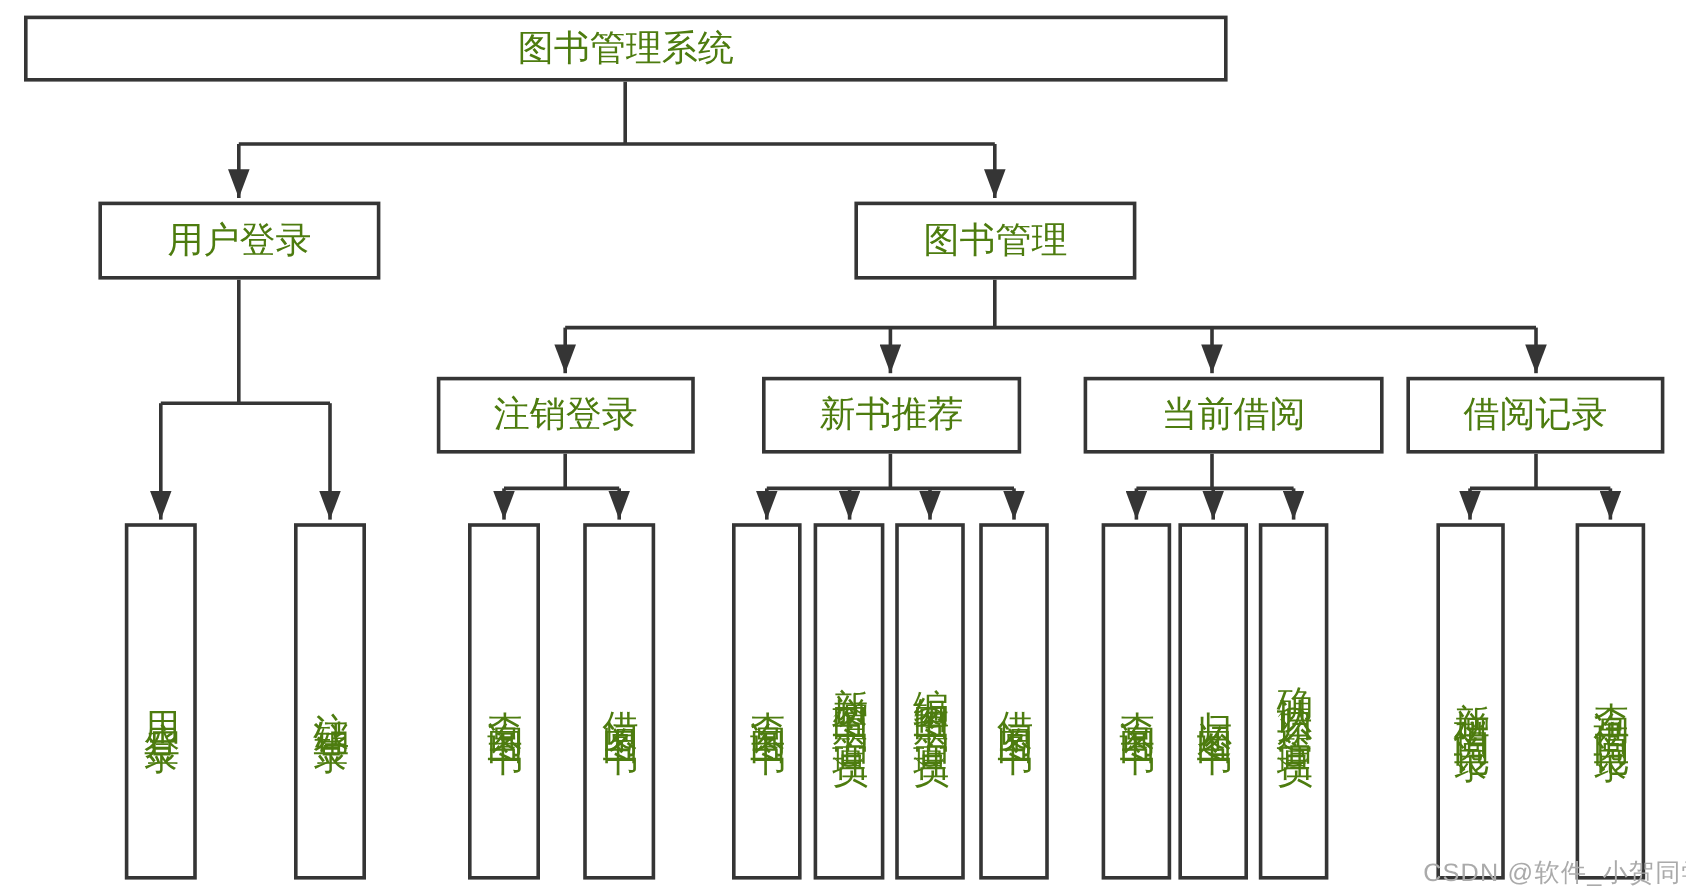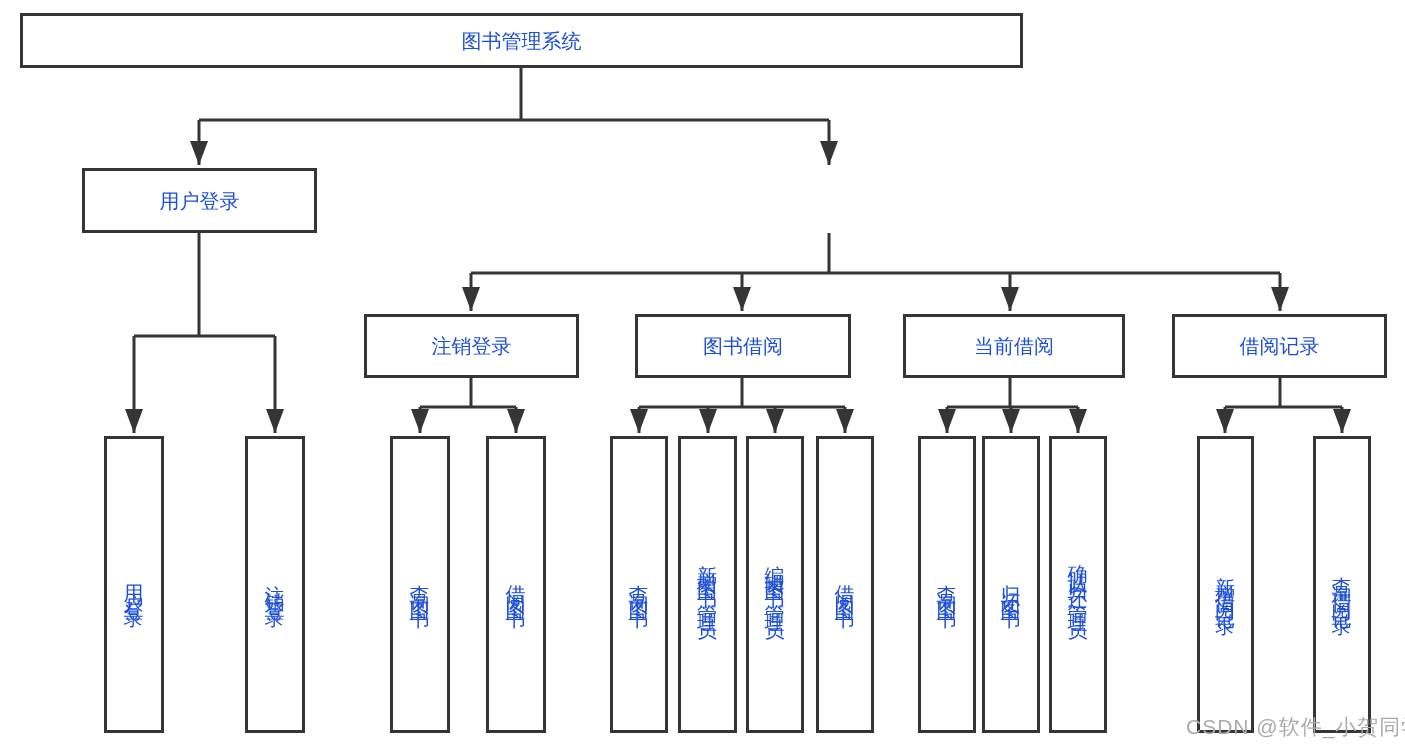--- a/index.html
+++ b/index.html
@@ -17,22 +17,22 @@
   .box{
     position:absolute;
     box-sizing:border-box;
     border:3px solid #353535;
     background:#ffffff;
     display:flex;
     align-items:center;
     justify-content:center;
   }
   .lbl{
-    color:#1d4ed8;
-    font-size:20px;
+    color:#4d7c0f;
+    font-size:30px;
     line-height:1;
     white-space:nowrap;
   }
   .vbox .lbl{
     writing-mode:vertical-rl;
     text-orientation:mixed;
     letter-spacing:8px;
     white-space:normal;
   }
   #watermark{
@@ -91,28 +91,31 @@
     <line class="arrow" x1="1342" y1="407" x2="1342" y2="433" marker-end="url(#arw)"></line>
   </svg>
 
   <div class="box hbox" style="left:20px;top:13px;width:1003px;height:55px">
     <span class="lbl">图书管理系统</span>
   </div>
 
   <div class="box hbox" style="left:82px;top:168px;width:235px;height:65px">
     <span class="lbl">用户登录</span>
   </div>
+  <div class="box hbox" style="left:712px;top:168px;width:235px;height:65px">
+    <span class="lbl">图书管理</span>
+  </div>
 
   <div class="box hbox" style="left:364px;top:314px;width:215px;height:64px">
     <span class="lbl">注销登录</span>
   </div>
   <div class="box hbox" style="left:635px;top:314px;width:216px;height:64px">
-    <span class="lbl">图书借阅</span>
+    <span class="lbl">新书推荐</span>
   </div>
-  <div class="box hbox" style="left:903px;top:314px;width:222px;height:64px">
+  <div class="box hbox" style="left:903px;top:314px;width:250px;height:64px">
     <span class="lbl">当前借阅</span>
   </div>
   <div class="box hbox" style="left:1172px;top:314px;width:215px;height:64px">
     <span class="lbl">借阅记录</span>
   </div>
 
   <div class="box vbox" style="left:104px;top:436px;width:60px;height:297px">
     <span class="lbl">用户登录</span>
   </div>
   <div class="box vbox" style="left:245px;top:436px;width:60px;height:297px">

